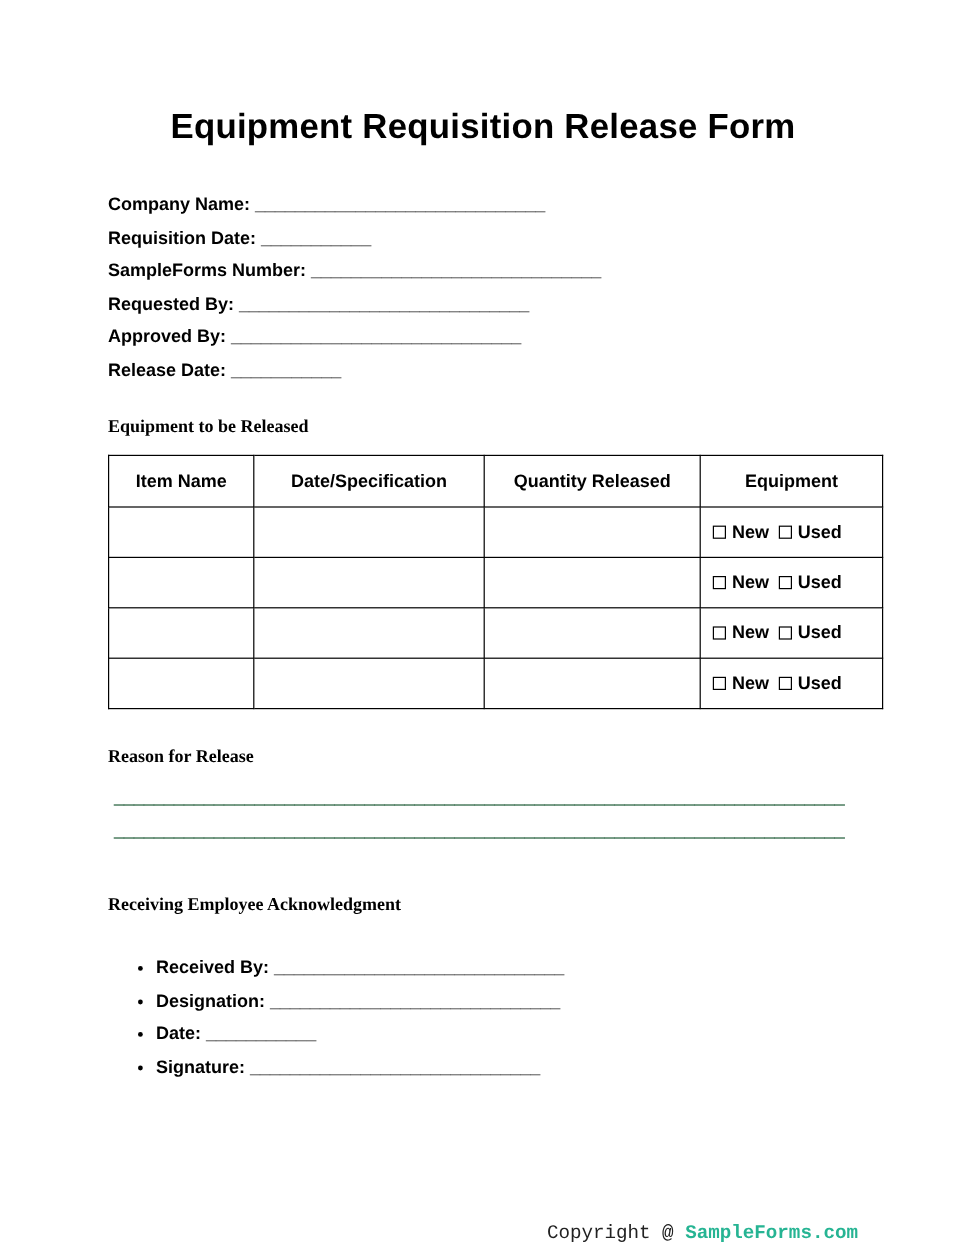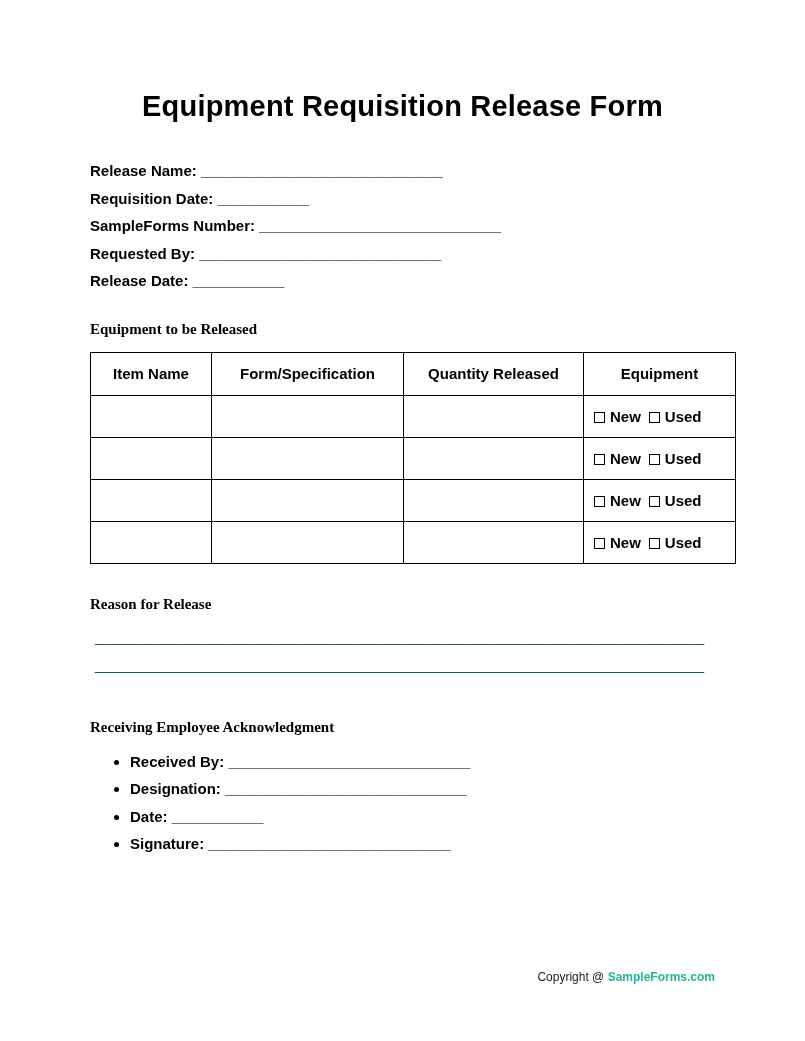--- a/index.html
+++ b/index.html
@@ -87,92 +87,97 @@
 
   .reason-heading { margin-top: 32px; margin-bottom: 10px; }
   .reason-line {
     font-size: 15px;
     line-height: 28px;
     color: #14532d;
     white-space: nowrap;
     padding-left: 5px;
   }
 
-  .ack-heading { margin-top: 40px; margin-bottom: 12px; }
+  .ack-heading { margin-top: 40px; margin-bottom: 30px; }
   ul.ack-list {
     margin: 0;
     padding-left: 40px;
     list-style: disc;
   }
   ul.ack-list li {
     font-size: 15px;
     font-weight: 700;
     line-height: 27.5px;
     white-space: nowrap;
   }
 
   .footer {
     position: absolute;
-    top: 970px;
+    top: 1019px;
     right: 90px;
-    font-size: 12px;
+    font-size: 16px;
     color: #222222;
     white-space: nowrap;
+    font-family: Liberation Mono, monospace;
   }
   .footer .brand {
     font-weight: 700;
     text-decoration: none;
     cursor: pointer;
   }
 </style>
 </head>
 <body>
 
 <div class="page">
 
   <h1 class="form-title">Equipment Requisition Release Form</h1>
 
   <div class="content">
 
     <div class="fields">
       <div class="field-row">
-        <span>Release Name:</span>
+        <span>Company Name:</span>
         <span class="line">_____________________________</span>
       </div>
       <div class="field-row">
         <span>Requisition Date:</span>
         <span class="line">___________</span>
       </div>
       <div class="field-row">
         <span>SampleForms Number:</span>
         <span class="line">_____________________________</span>
       </div>
       <div class="field-row">
         <span>Requested By:</span>
+        <span class="line">_____________________________</span>
+      </div>
+      <div class="field-row">
+        <span>Approved By:</span>
         <span class="line">_____________________________</span>
       </div>
       <div class="field-row">
         <span>Release Date:</span>
         <span class="line">___________</span>
       </div>
     </div>
 
     <div class="section-heading">Equipment to be Released</div>
 
     <table class="equip-table">
       <colgroup>
         <col class="c1">
           <col class="c2">
           <col class="c3">
           <col class="c4">
       </colgroup>
       <thead>
         <tr>
           <th>Item Name</th>
-          <th>Form/Specification</th>
+          <th>Date/Specification</th>
           <th>Quantity Released</th>
           <th>Equipment</th>
         </tr>
       </thead>
       <tbody>
         <tr>
           <td></td>
           <td></td>
           <td></td>
           <td class="cond-cell">

